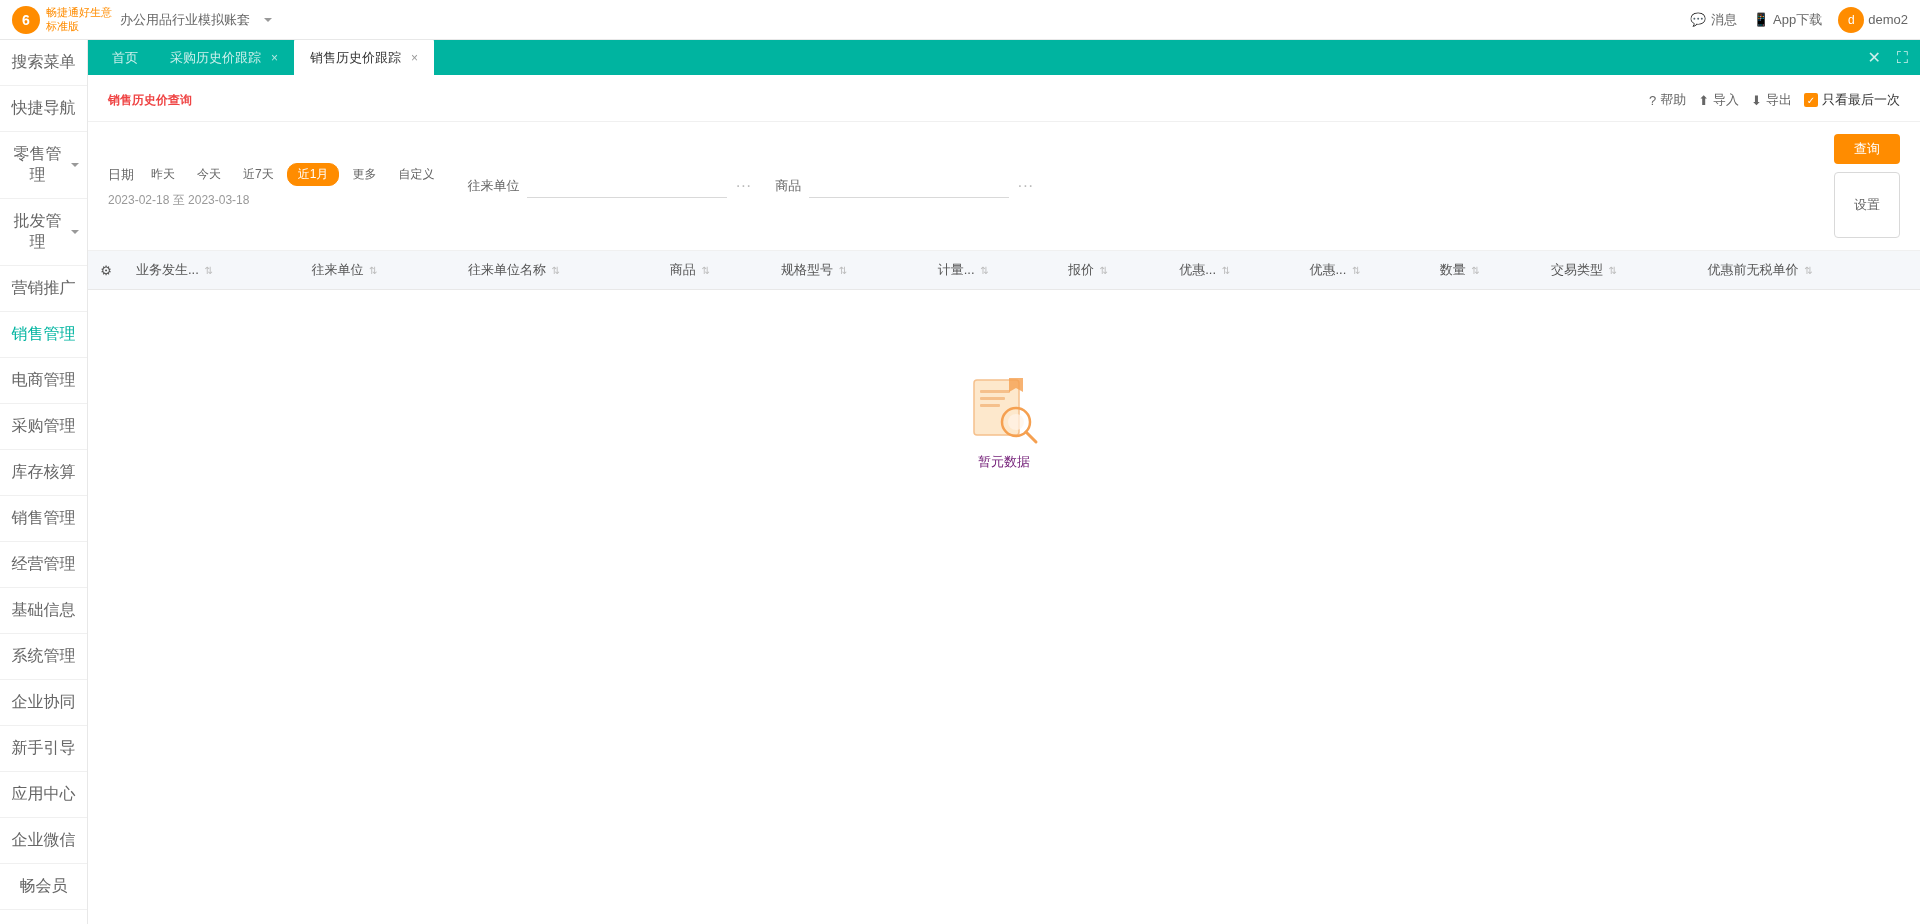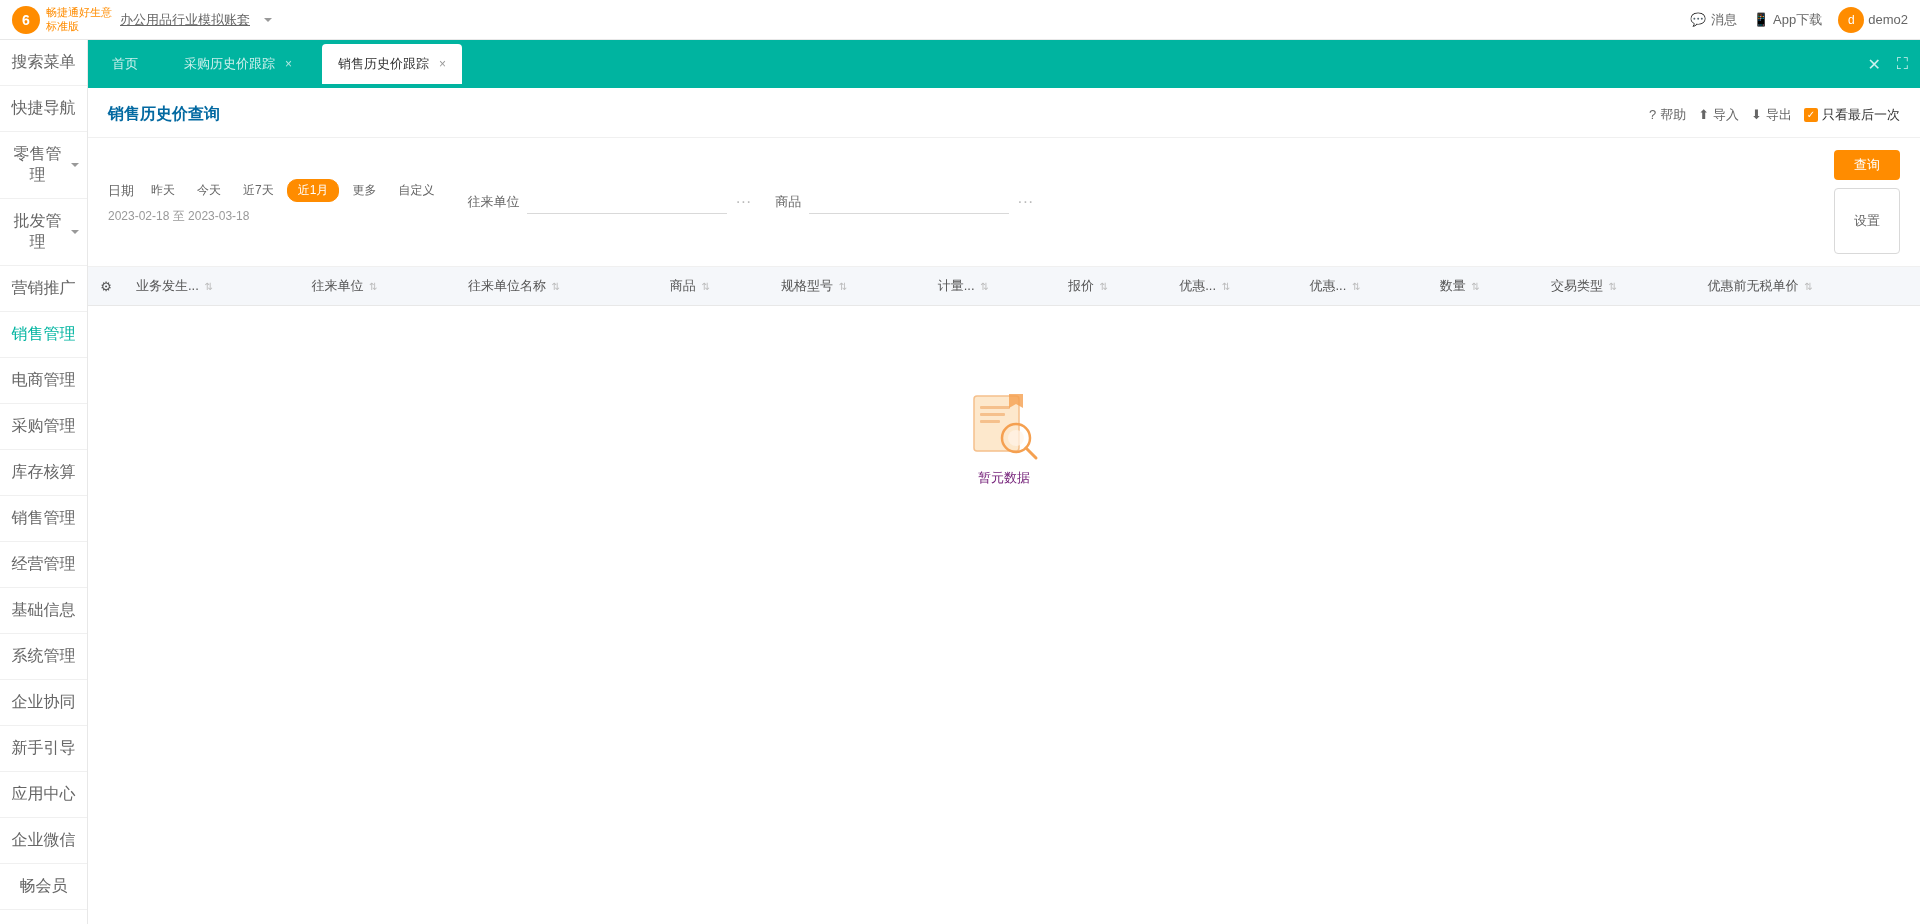--- a/index.html
+++ b/index.html
@@ -4,50 +4,50 @@
   <style>
     * { margin: 0; padding: 0; box-sizing: border-box; }
     body { font-family: 'Microsoft YaHei', Arial, sans-serif; font-size: 13px; background: #f5f5f5; color: #333; display: flex; flex-direction: column; height: 100vh; overflow: hidden; }
 
     
     .top-bar { height: 40px; background: #fff; display: flex; align-items: center; justify-content: space-between; padding: 0 12px; border-bottom: 1px solid #e8e8e8; z-index: 100; }
     .top-bar-left { display: flex; align-items: center; gap: 8px; }
     .top-bar-logo { display: flex; align-items: center; gap: 6px; }
     .logo-icon { width: 28px; height: 28px; background: #ff8c00; border-radius: 50%; display: flex; align-items: center; justify-content: center; color: #fff; font-size: 14px; font-weight: bold; }
     .logo-text { font-size: 11px; color: #ff8c00; line-height: 1.2; }
-    .top-bar-title { color: #666; font-size: 13px; display: flex; align-items: center; gap: 12px; text-decoration: underline; }
+    .top-bar-title { color: #666; font-size: 13px; display: flex; align-items: center; gap: 12px; }
     .top-bar-right { display: flex; align-items: center; gap: 16px; color: #666; font-size: 13px; }
     .top-bar-right-item { display: flex; align-items: center; gap: 4px; cursor: pointer; }
     .avatar { width: 26px; height: 26px; background: #ff8c00; border-radius: 50%; display: flex; align-items: center; justify-content: center; color: #fff; font-size: 12px; }
 
     
     .main-layout { display: flex; flex: 1; overflow: hidden; }
 
     
     .sidebar { width: 88px; background: #fff; border-right: 1px solid #e8e8e8; display: flex; flex-direction: column; overflow-y: auto; }
     .sidebar-item { padding: 12px 8px; text-align: center; cursor: pointer; color: #666; font-size: 16px; border-bottom: 1px solid #f0f0f0; }
     .sidebar-item.active { color: #00b4a0; }
     .sidebar-item.has-sub { display: flex; align-items: center; justify-content: center; gap: 2px; }
 
     
     .content-area { flex: 1; display: flex; flex-direction: column; overflow: hidden; }
 
     
-    .tab-bar { height: 48px; background: #00b4a0; display: flex; align-items: center; padding: 0 8px; gap: 14px; }
+    .tab-bar { height: 35px; background: #00b4a0; display: flex; align-items: center; padding: 0 8px; gap: 0; }
     .tab { padding: 0 16px; height: 40px; display: flex; align-items: center; gap: 6px; cursor: pointer; font-size: 13px; color: rgba(255,255,255,0.8); position: relative; }
     .tab.active { background: #fff; color: #333; border-radius: 4px 4px 0 0; }
     .tab-close { font-size: 12px; color: rgba(255,255,255,0.7); cursor: pointer; margin-left: 4px; }
     .tab.active .tab-close { color: #999; }
     .tab-actions { margin-left: auto; display: flex; align-items: center; gap: 8px; }
     .tab-action-btn { color: rgba(255,255,255,0.8); cursor: pointer; font-size: 16px; padding: 4px; }
 
     
     .page-content { flex: 1; background: #fff; overflow: auto; padding: 0; }
     .page-header { padding: 16px 20px 12px; border-bottom: 1px solid #f0f0f0; display: flex; align-items: center; justify-content: space-between; }
-    .page-title { font-size: 16px; font-weight: bold; color: #0369a1; }
+    .page-title { font-size: 12px; font-weight: bold; color: #ef4444; }
     .page-actions { display: flex; align-items: center; gap: 12px; color: #666; font-size: 13px; }
     .page-action { display: flex; align-items: center; gap: 4px; cursor: pointer; }
     .only-last { display: flex; align-items: center; gap: 4px; font-size: 13px; color: #333; }
     .checkbox-checked { width: 14px; height: 14px; background: #ff8c00; border-radius: 2px; display: inline-flex; align-items: center; justify-content: center; color: #fff; font-size: 10px; }
 
     
     .filter-row { padding: 12px 20px; border-bottom: 1px solid #f0f0f0; display: flex; align-items: center; gap: 24px; flex-wrap: wrap; }
     .filter-label { color: #666; font-size: 13px; }
     .date-options { display: flex; align-items: center; gap: 4px; }
     .date-btn { padding: 2px 8px; border-radius: 3px; cursor: pointer; font-size: 12px; color: #666; border: 1px solid transparent; }

